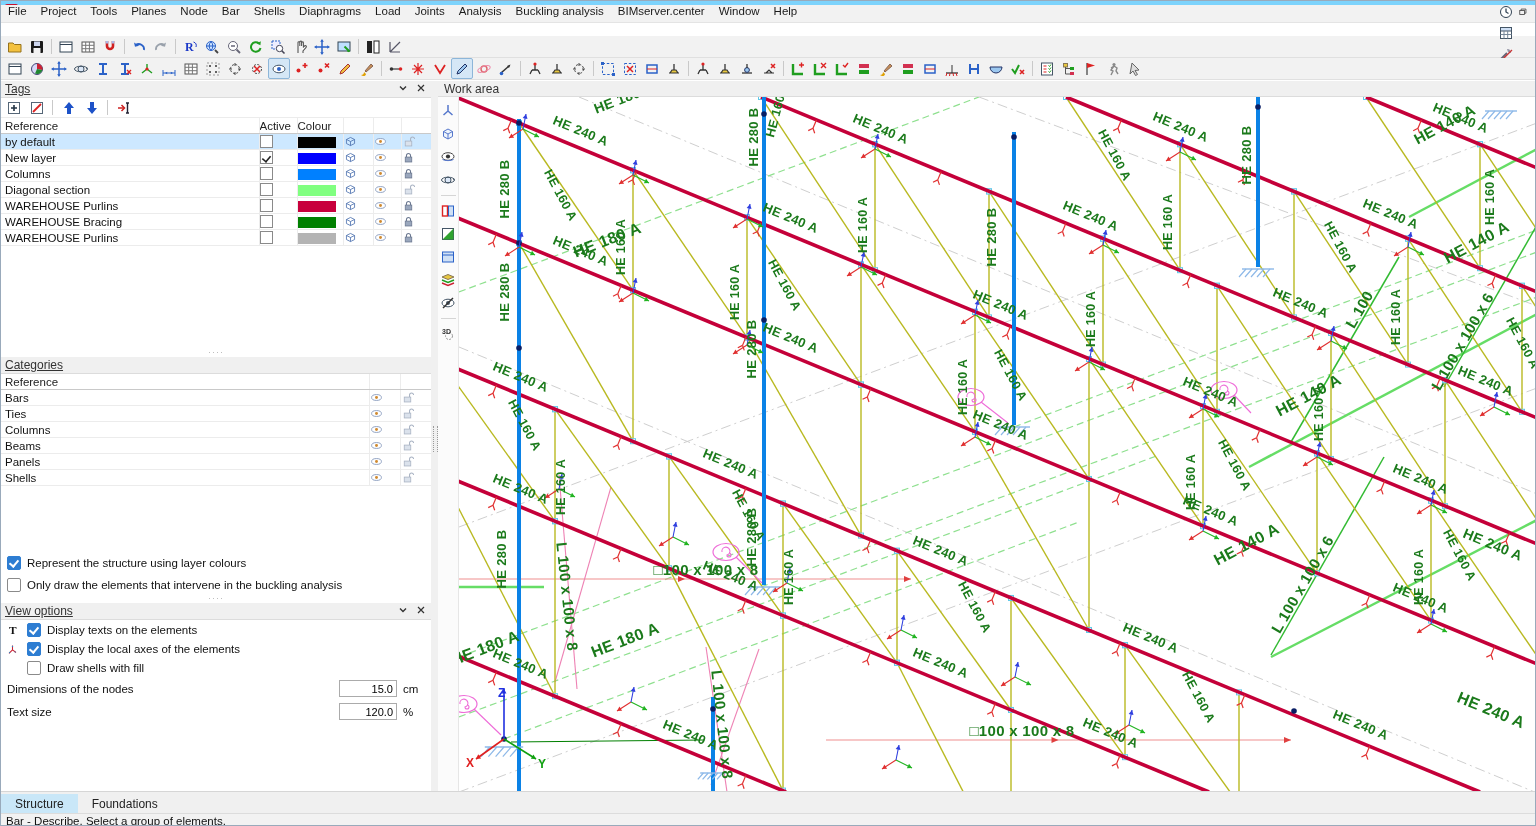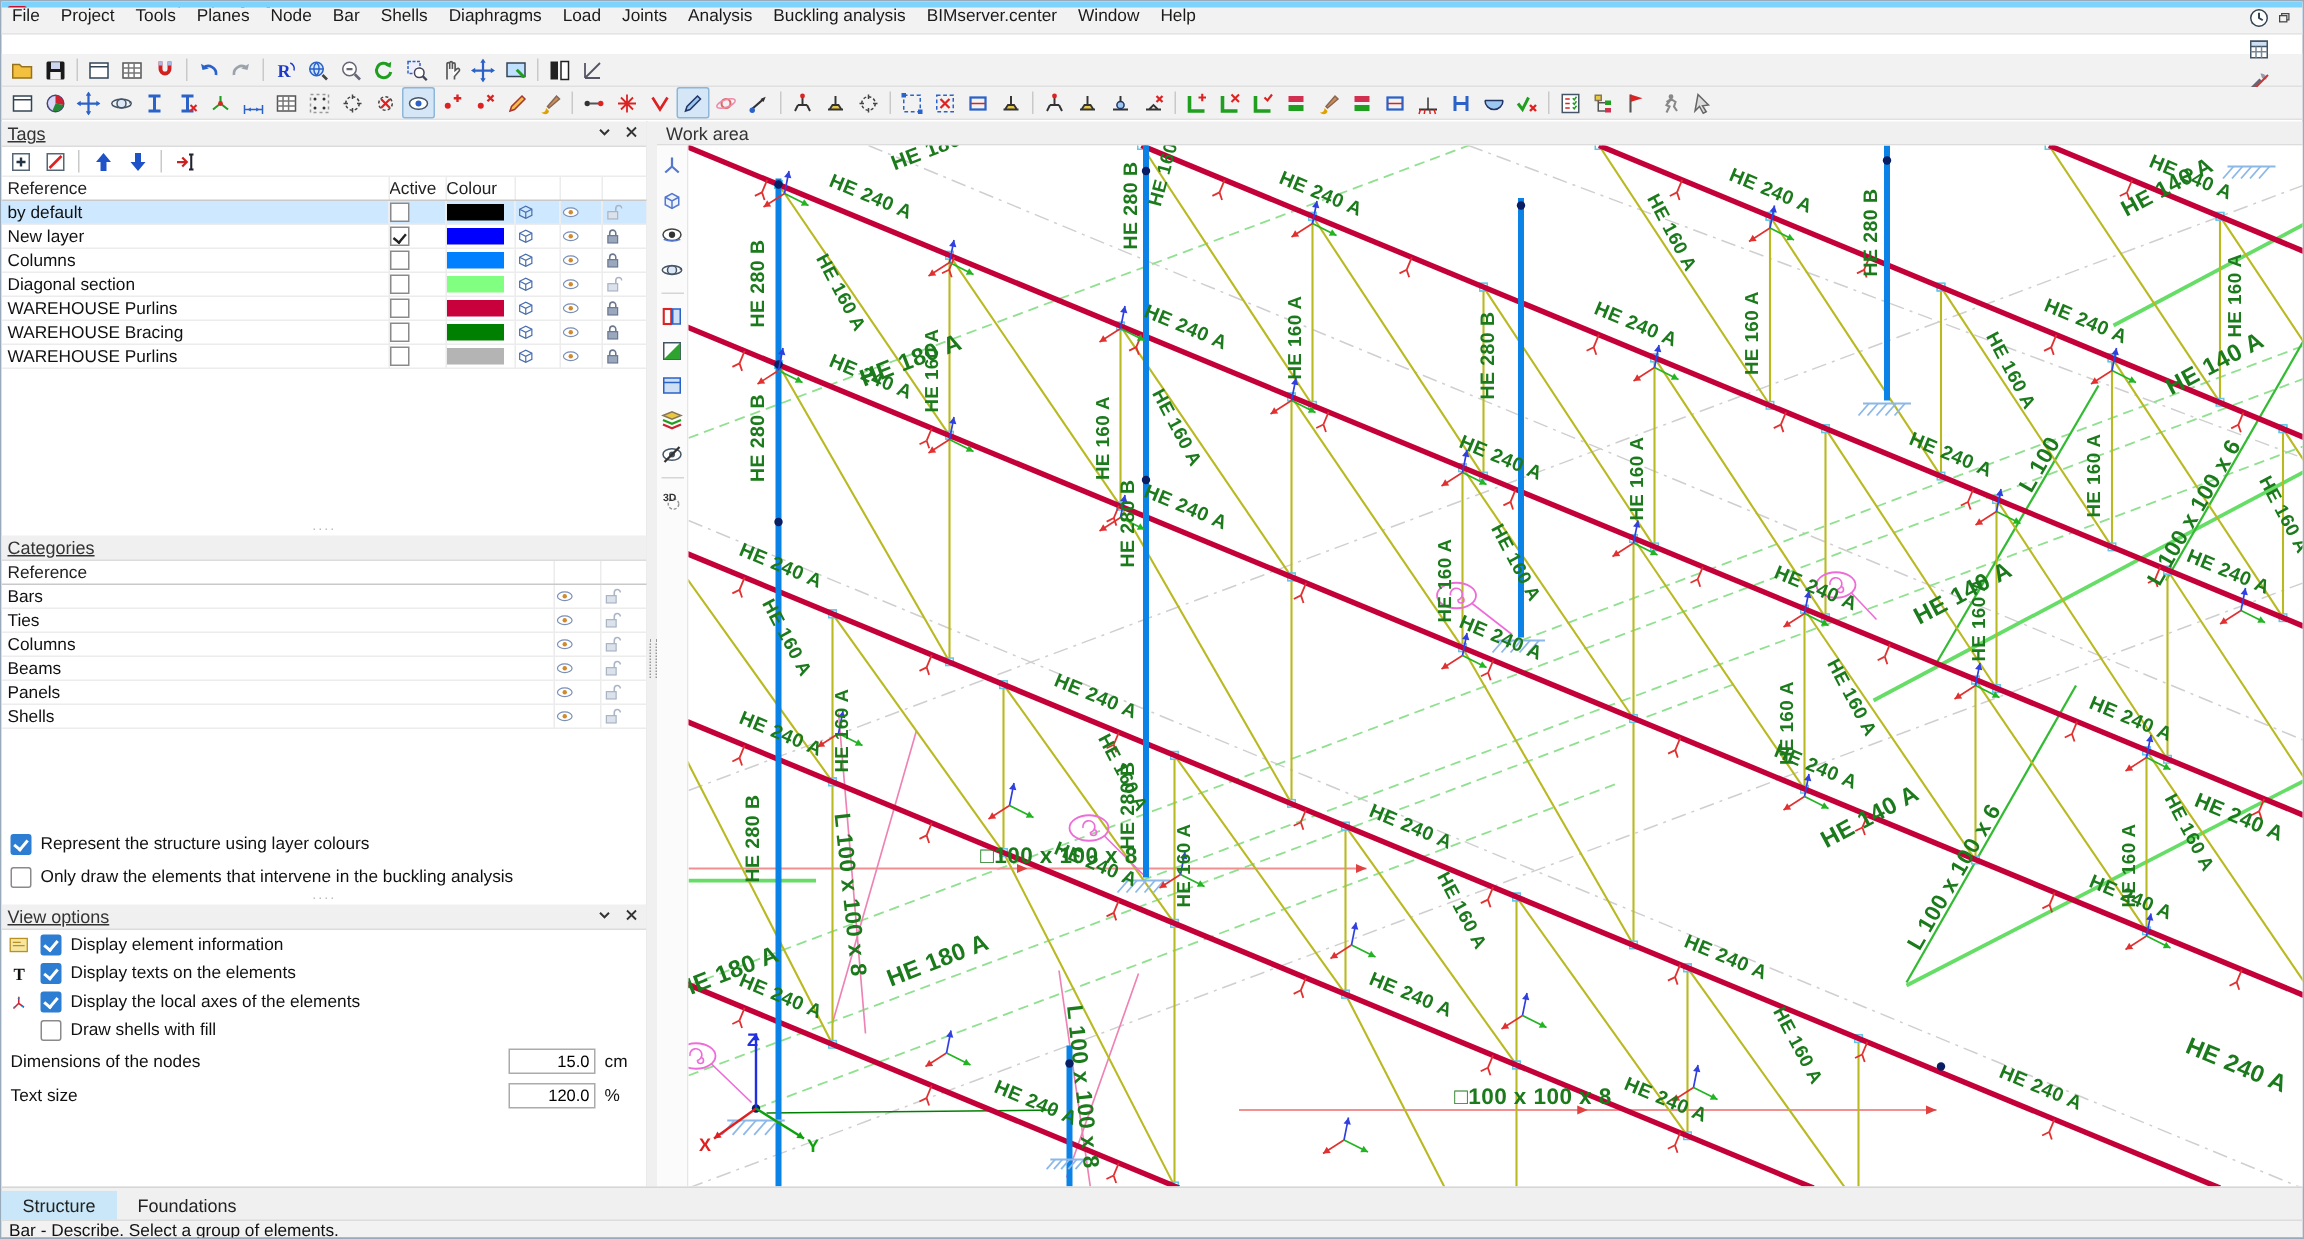--- a/index.html
+++ b/index.html
@@ -957,28 +957,20 @@
       <span class="pbtns">
         <span id="voChev"><svg viewBox="0 0 16 16">
               <path d="M4 6l4 4 4-4" fill="none" stroke="#333" stroke-width="1.8"></path>
             </svg></span>
         <span id="voClose"><svg viewBox="0 0 16 16">
               <path d="M4 4l8 8M12 4l-8 8" stroke="#333" stroke-width="1.6"></path>
             </svg></span>
       </span>
     </div>
     <div id="vorows">
-        <div class="vorow">
-          <span class="voicon"><svg viewBox="0 0 16 16">
-              <rect x="1.5" y="3" width="13" height="10" fill="#f6e6a0" stroke="#b99022"></rect>
-              <path d="M3.5 6h6M3.5 8.5h9" stroke="#b99022"></path>
-            </svg></span>
-          <span class="cbx2 on"></span>
-          <span>Display element information</span>
-        </div>
         <div class="vorow">
           <span class="voicon"><svg viewBox="0 0 16 16">
               <text x="4" y="13" font-size="13" font-weight="bold" fill="#111" font-family="Liberation Serif,serif">T</text>
             </svg></span>
           <span class="cbx2 on"></span>
           <span>Display texts on the elements</span>
         </div>
         <div class="vorow">
           <span class="voicon"><svg viewBox="0 0 16 16">
               <path d="M8 9L4 13M8 9l4 3M8 9V4" stroke="#c23" stroke-width="1.2" fill="none"></path>

